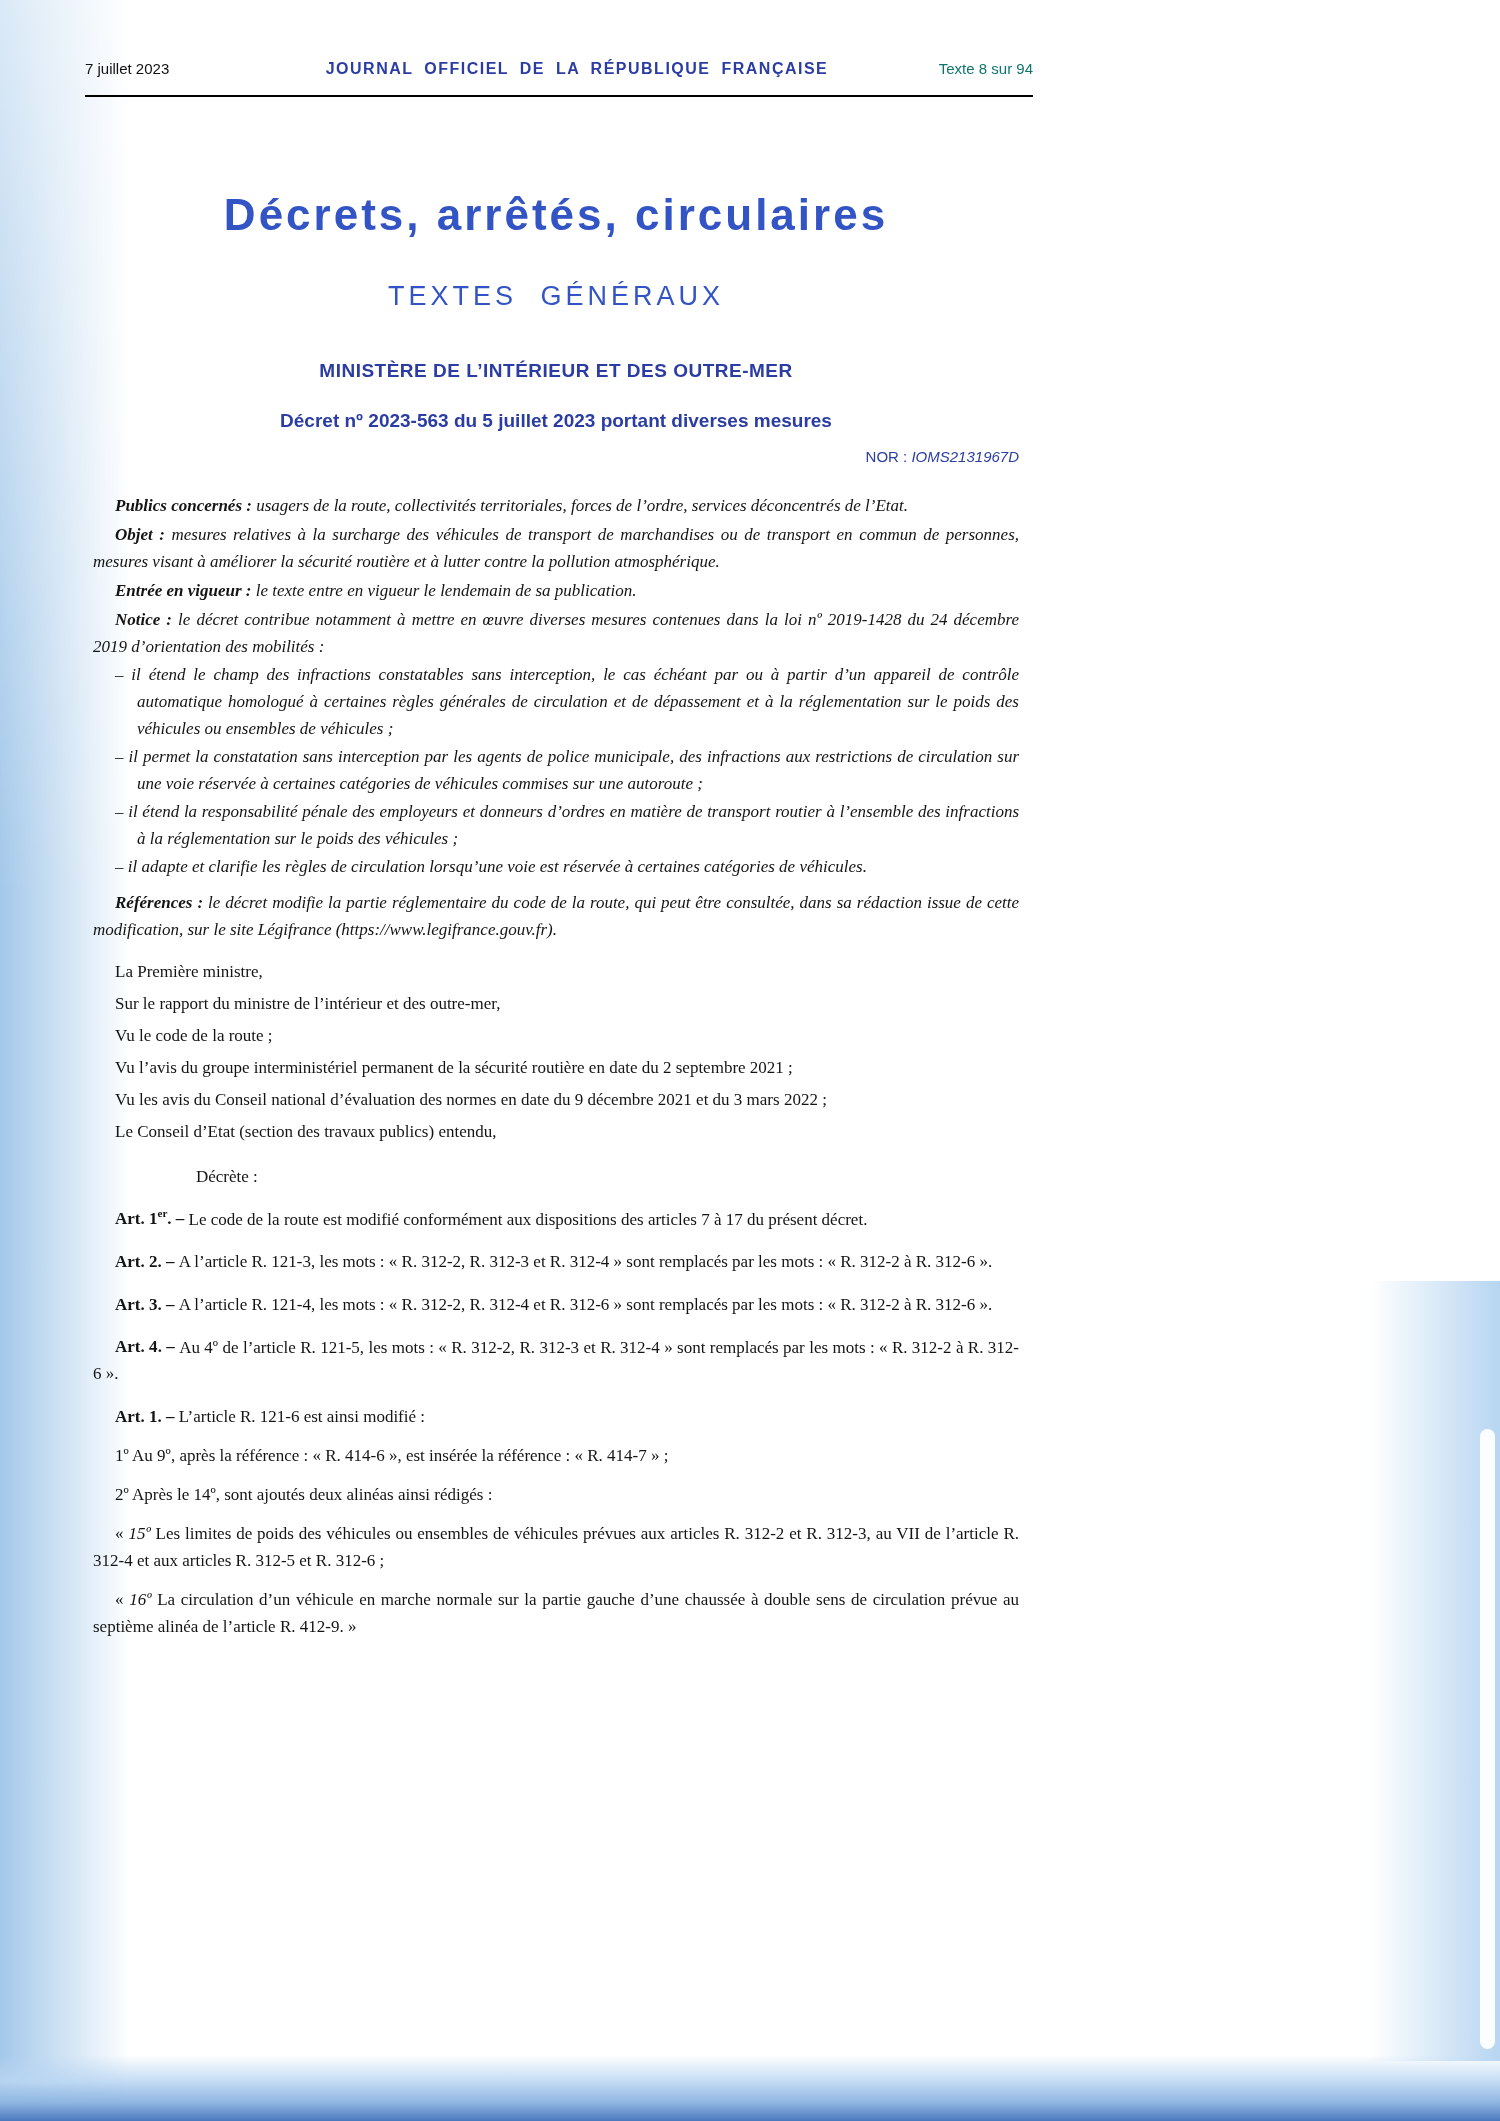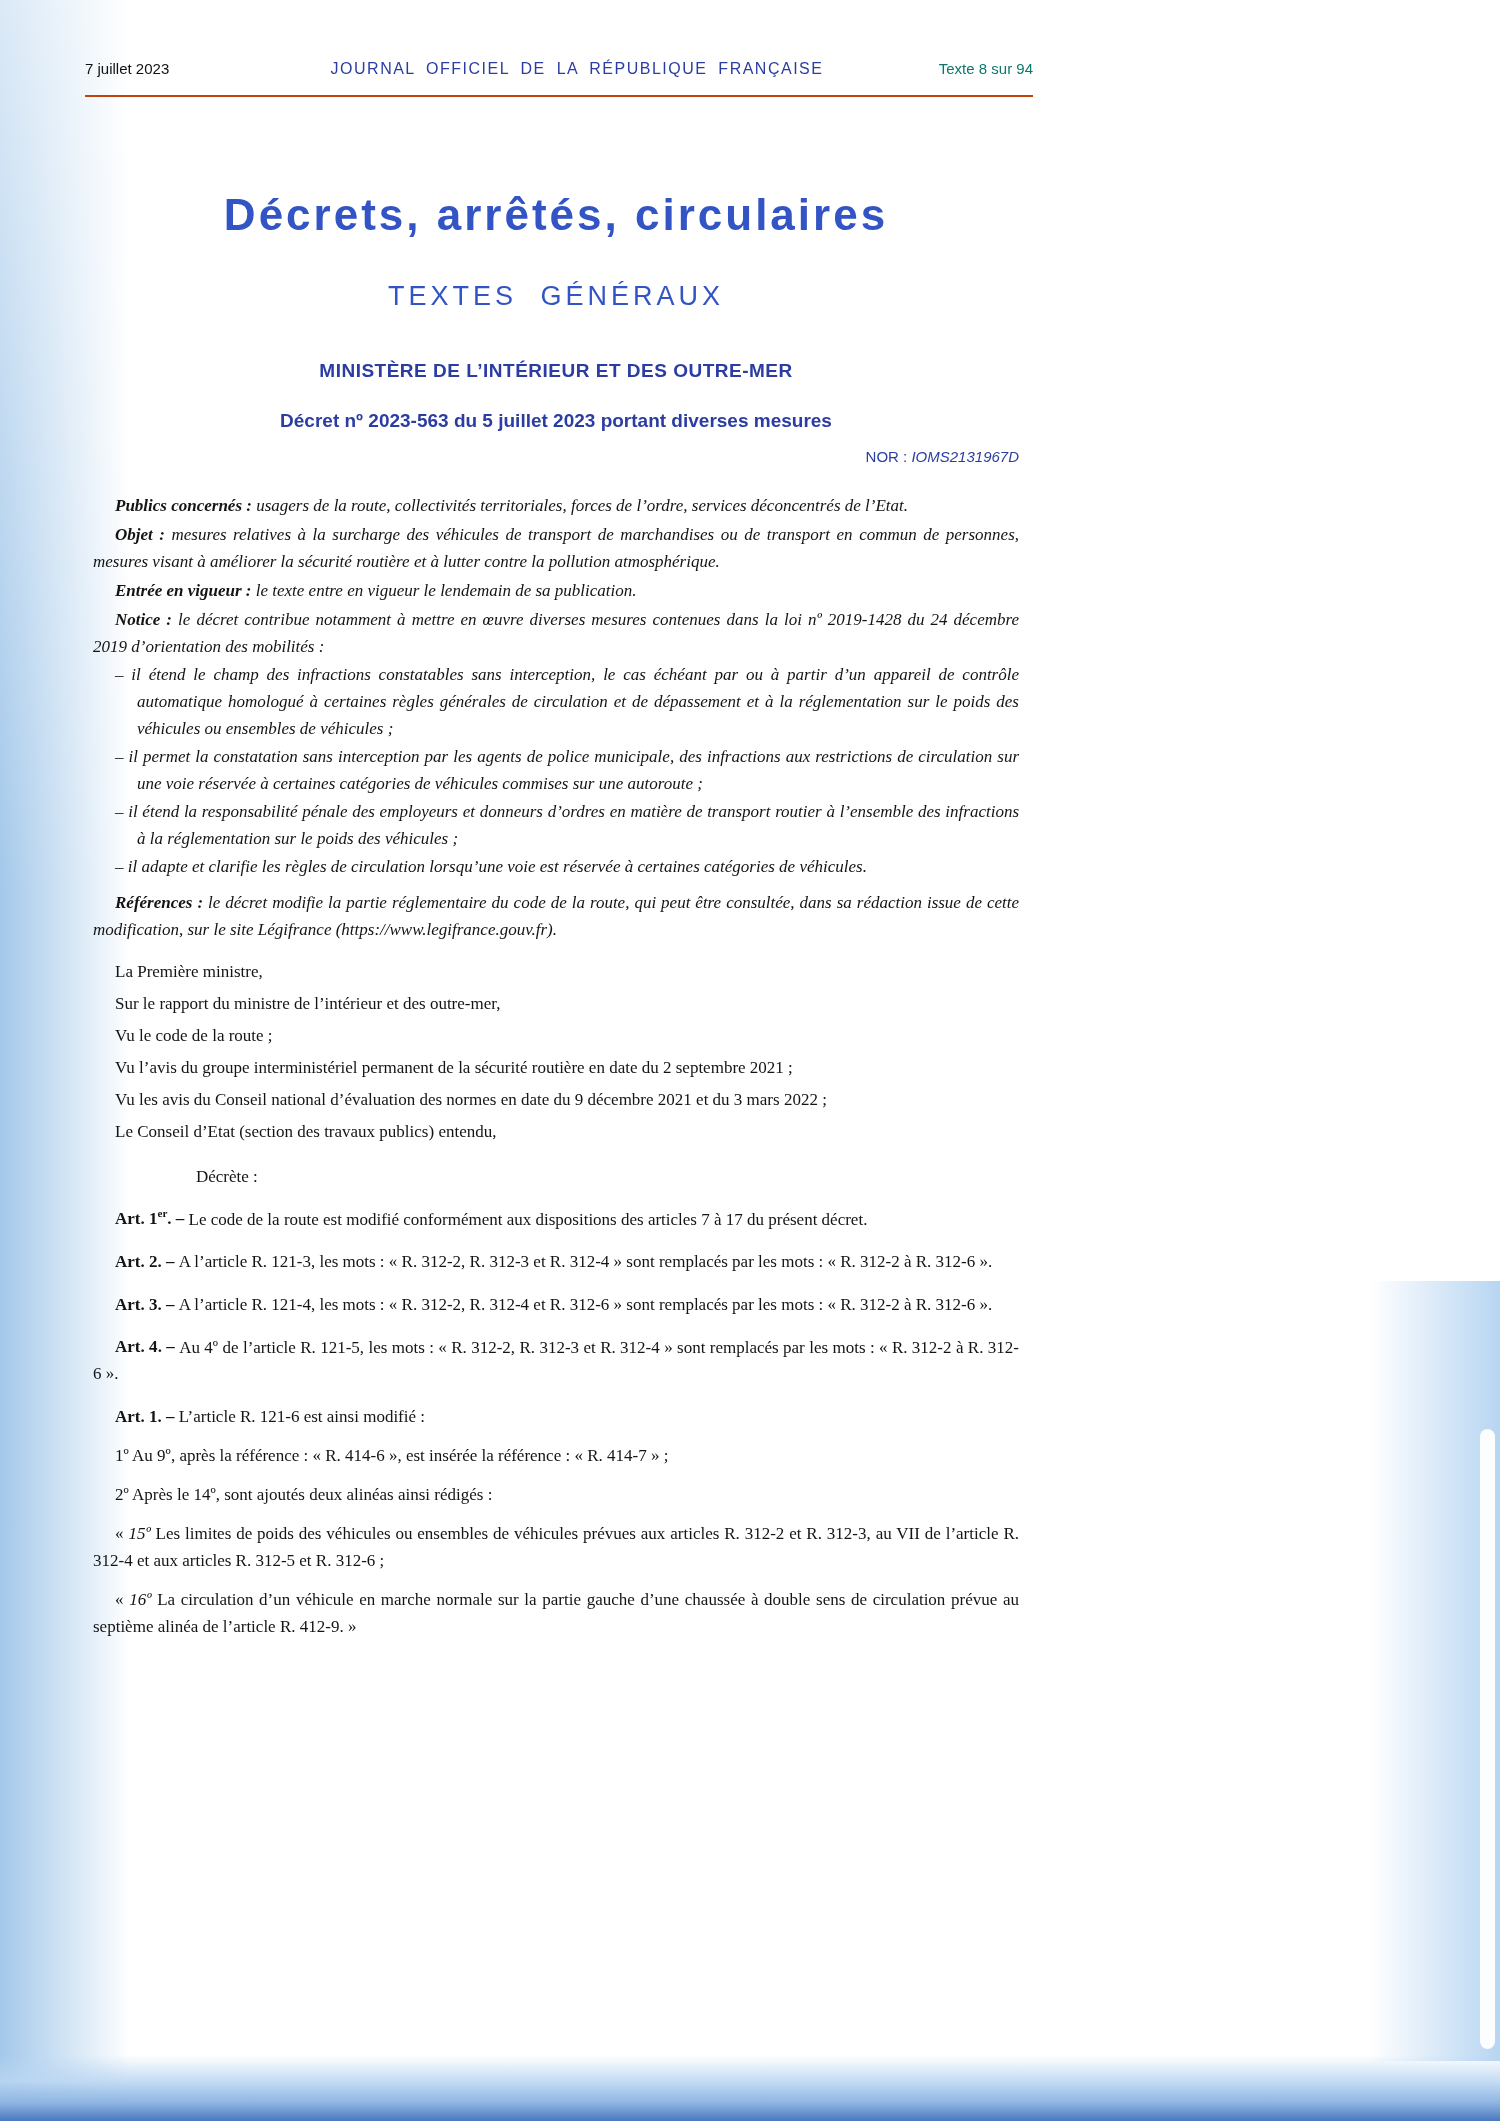--- a/index.html
+++ b/index.html
@@ -13,23 +13,23 @@
     background:linear-gradient(to bottom,rgba(255,255,255,0.6),rgba(255,255,255,0));pointer-events:none;}
   .edge-bottom{position:absolute;left:0;right:0;bottom:0;height:66px;
     background:linear-gradient(to bottom,rgba(186,214,242,0) 0%,rgba(186,214,242,0.85) 40%,#8fb6e2 72%,#4a78bd 100%);pointer-events:none;}
   .edge-right{position:absolute;right:0;bottom:60px;width:130px;height:780px;
     background:linear-gradient(to left,rgba(165,203,238,0.8),rgba(165,203,238,0));pointer-events:none;}
   .scrollbar-thumb{position:absolute;right:5px;bottom:72px;width:15px;height:620px;
     background:rgba(255,255,255,0.95);border-radius:8px;}
 
   
   .header{position:absolute;left:85px;top:60px;width:948px;display:flex;align-items:baseline;
-    font-family:"Liberation Sans",sans-serif;padding-bottom:17px;border-bottom:2px solid #c2410c;}
+    font-family:"Liberation Sans",sans-serif;padding-bottom:17px;border-bottom:2px solid #000000;}
   .header .date{font-size:15px;color:#111;white-space:nowrap;}
-  .header .journal{flex:1;text-align:center;color:#2b3da3;font-weight:normal;font-size:16px;
+  .header .journal{flex:1;text-align:center;color:#2b3da3;font-weight:bold;font-size:16px;
     letter-spacing:1.5px;word-spacing:5px;white-space:nowrap;padding-left:46px;}
   .header .ref{font-size:15px;color:#0f766e;white-space:nowrap;}
 
   
   .content{position:absolute;left:93px;top:98px;width:926px;}
   .main-title{margin:92px 0 0;text-align:center;font-family:"Liberation Sans",sans-serif;
     font-weight:bold;color:#3354c4;font-size:44px;letter-spacing:3px;line-height:1.15;}
   .section-title{margin:40px 0 0;text-align:center;font-family:"Liberation Sans",sans-serif;
     color:#3354c4;font-size:27px;letter-spacing:4px;word-spacing:12px;}
   .ministry{margin:48px 0 0;text-align:center;font-family:"Liberation Sans",sans-serif;

